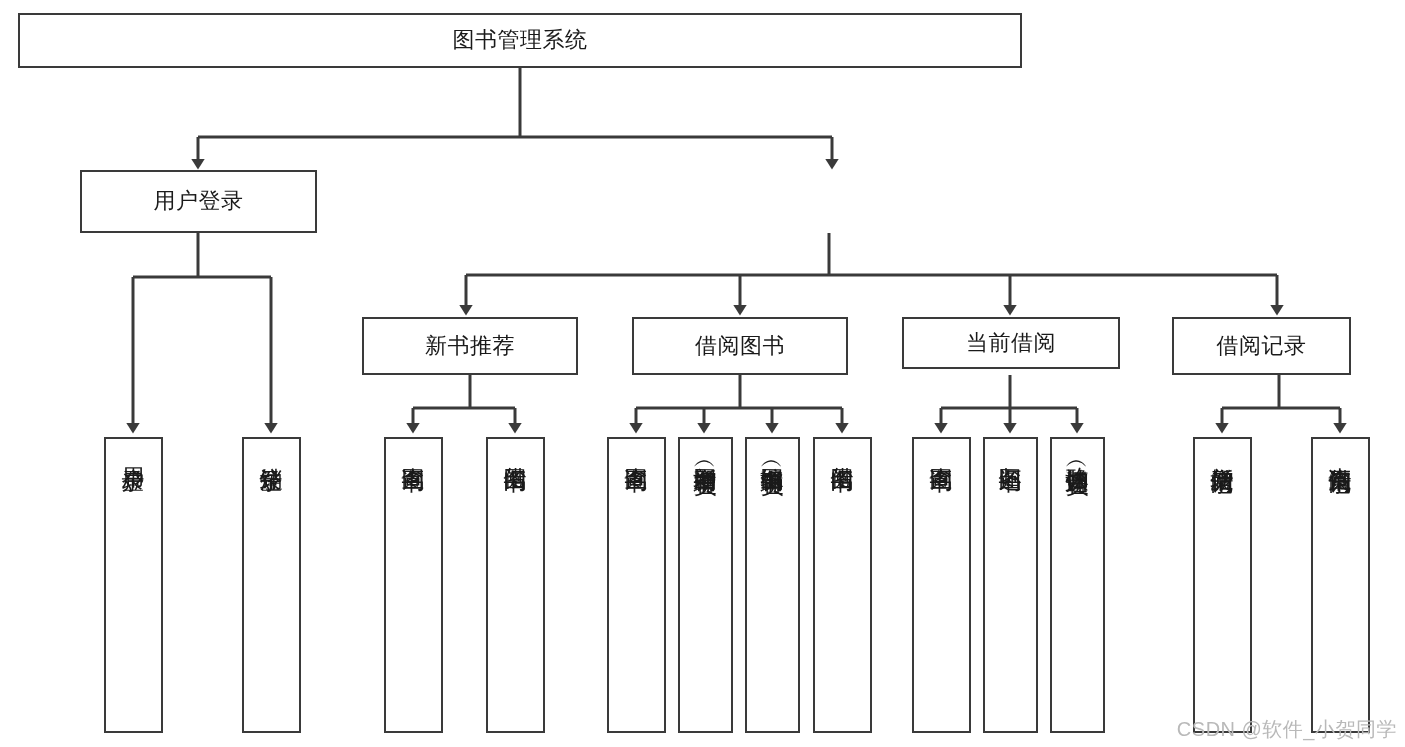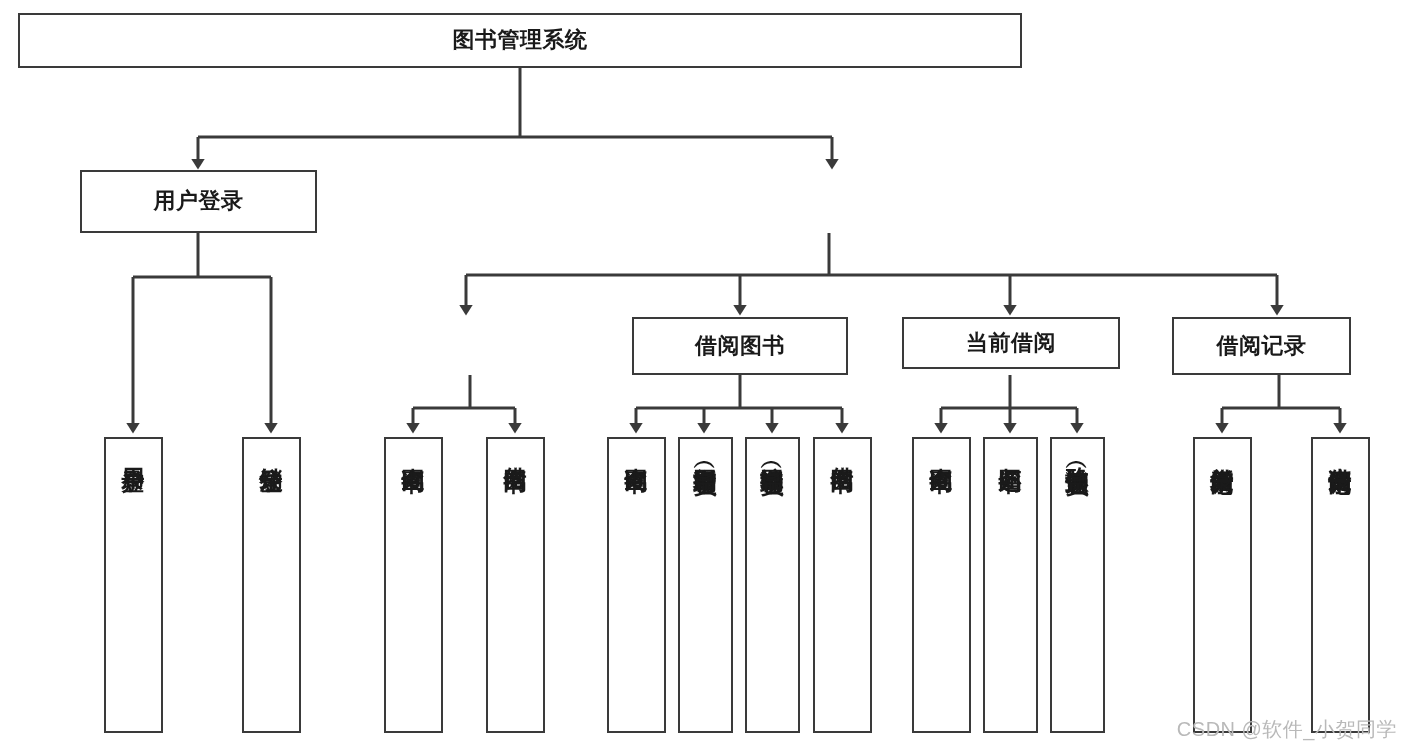--- a/index.html
+++ b/index.html
@@ -33,21 +33,20 @@
     display: flex;
     align-items: center;
     justify-content: center;
     color: #1a1a1a;
   }
   .node .lbl {
     display: block;
     text-align: left;
     line-height: 1.12;
     white-space: pre;
-    font-weight: bold;
   }
   .node.horiz .lbl {
     font-size: 22px;
     letter-spacing: 0.5px;
   }
   .node.root .lbl {
     font-size: 22px;
   }
   .node.leaf {
     align-items: flex-start;
@@ -129,20 +128,23 @@
   </svg>
 
   <div class="node root horiz" style="left:18px; top:13px; width:1004px; height:55px;">
     <span class="lbl">图书管理系统</span>
   </div>
 
   <div class="node horiz" style="left:80px; top:170px; width:237px; height:63px;">
     <span class="lbl">用户登录</span>
   </div>
 
+  <div class="node horiz" style="left:362px; top:317px; width:216px; height:58px;">
+    <span class="lbl">新书推荐</span>
+  </div>
   <div class="node horiz" style="left:632px; top:317px; width:216px; height:58px;">
     <span class="lbl">借阅图书</span>
   </div>
   <div class="node horiz" style="left:902px; top:317px; width:218px; height:52px;">
     <span class="lbl">当前借阅</span>
   </div>
   <div class="node horiz" style="left:1172px; top:317px; width:179px; height:58px;">
     <span class="lbl">借阅记录</span>
   </div>
 

